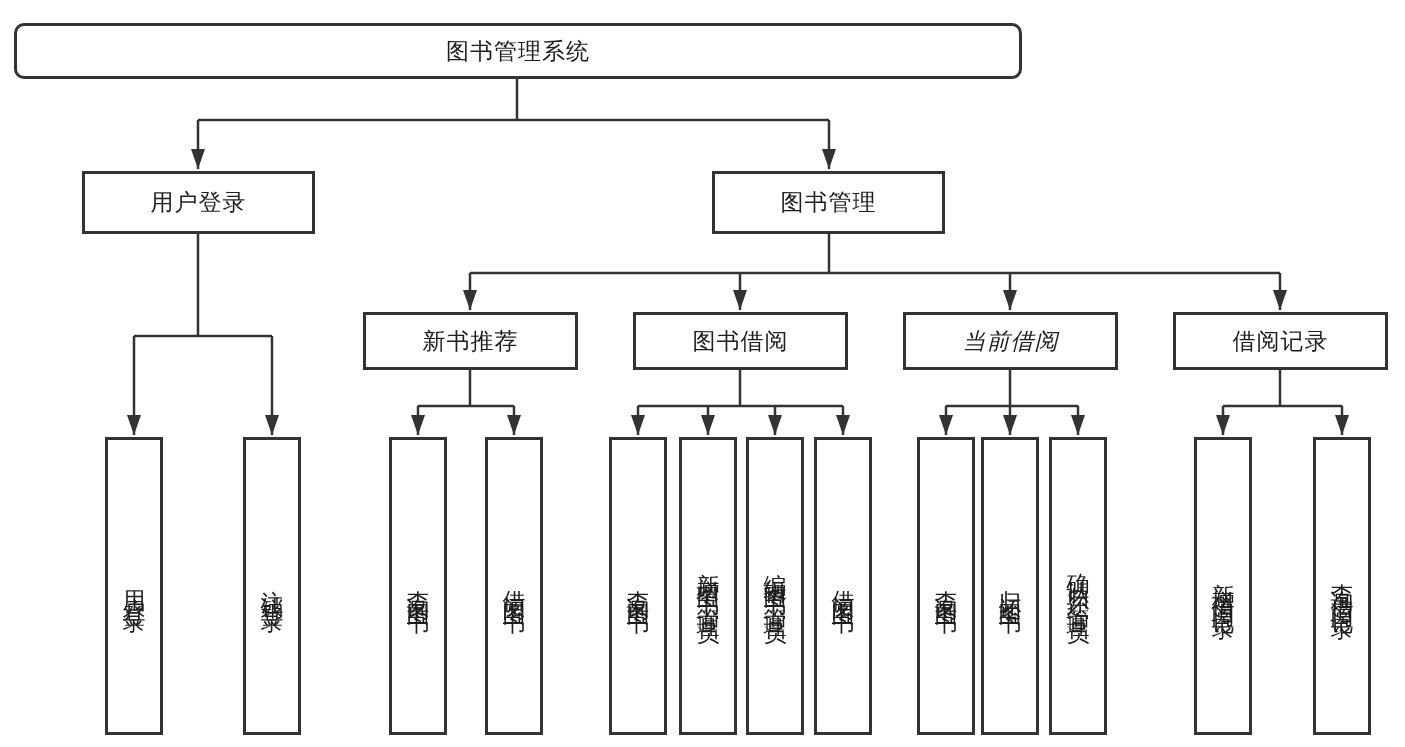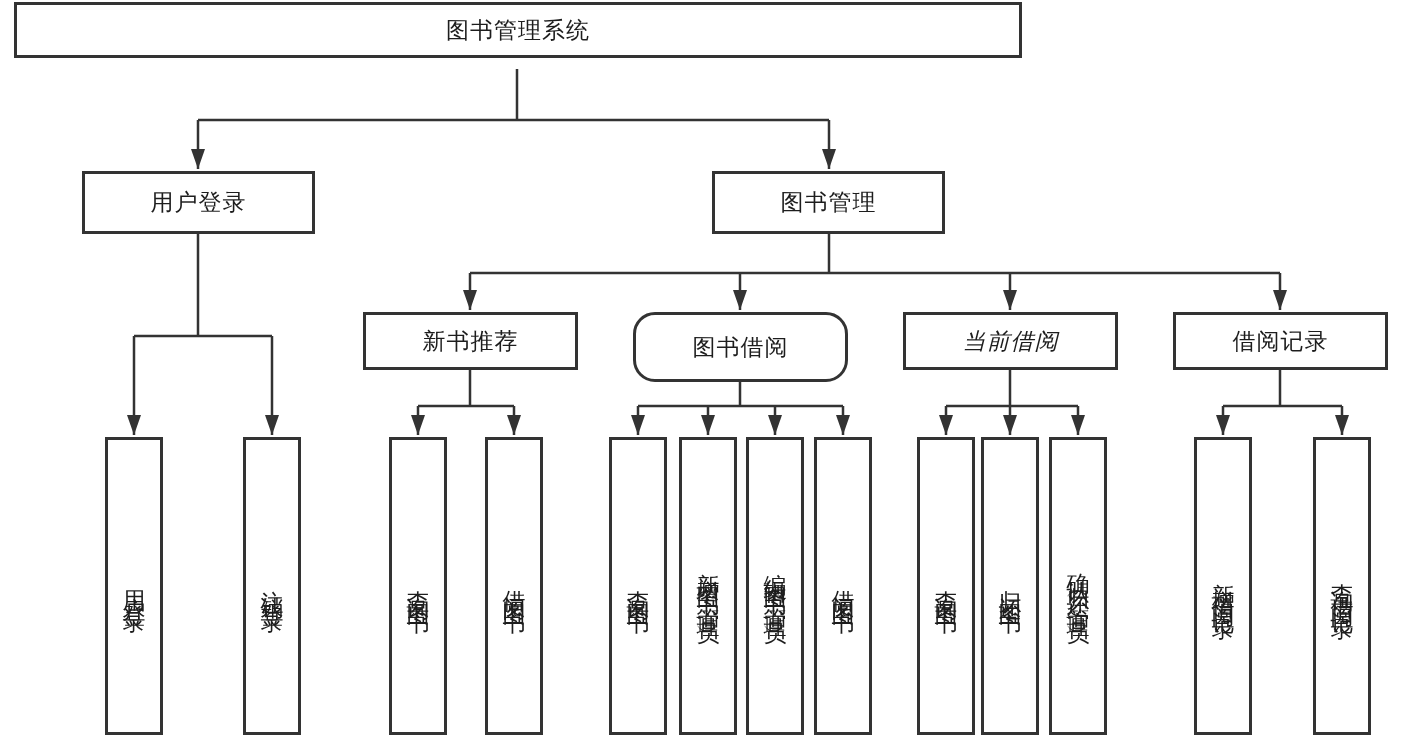--- a/index.html
+++ b/index.html
@@ -14,21 +14,21 @@
   .node{
     position:absolute;
     box-sizing:border-box;
     border:3px solid var(--color-line,#333333);
     background:#ffffff;
     display:flex;
     align-items:center;
     justify-content:center;
   }
   .hnode{font-size:23px;letter-spacing:1px;white-space:nowrap;}
-  .root-node{left:14px;top:2px;width:1008px;height:56px;}
+  .root-node{left:14px;top:23px;width:1008px;height:56px;border-radius:10px;}
   .leaf{top:437px;width:58px;height:298px;}
   .vtext{
     writing-mode:vertical-rl;
     text-orientation:mixed;
     font-size:23px;
     letter-spacing:7px;
     line-height:1;
   }
   svg.connectors{position:absolute;left:0;top:0;pointer-events:none;}
   svg.connectors .c{fill:none;stroke:var(--color-line,#333333);stroke-width:2.5;}
@@ -95,21 +95,21 @@
   <div class="node hnode" style="left:82px;top:171px;width:233px;height:63px;">
     <span>用户登录</span>
   </div>
   <div class="node hnode" style="left:363px;top:312px;width:215px;height:58px;">
     <span>新书推荐</span>
   </div>
 
   <div class="node hnode" style="left:712px;top:171px;width:233px;height:63px;">
     <span>图书管理</span>
   </div>
-  <div class="node hnode" style="left:633px;top:312px;width:215px;height:70px;border-radius:22px;">
+  <div class="node hnode" style="left:633px;top:312px;width:215px;height:58px;">
     <span>图书借阅</span>
   </div>
   <div class="node hnode" style="left:903px;top:312px;width:215px;height:58px;font-style:italic;">
     <span>当前借阅</span>
   </div>
   <div class="node hnode" style="left:1173px;top:312px;width:215px;height:58px;">
     <span>借阅记录</span>
   </div>
 
   <div class="node leaf" style="left:105px;">

